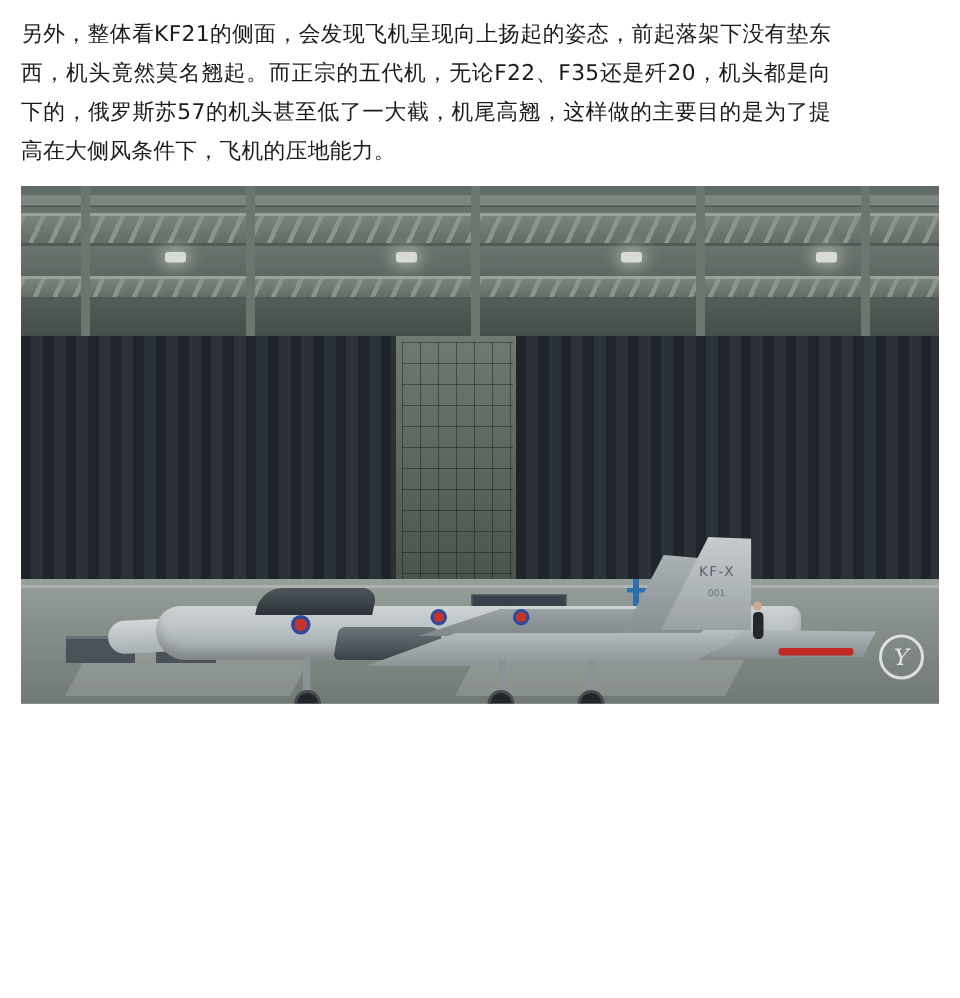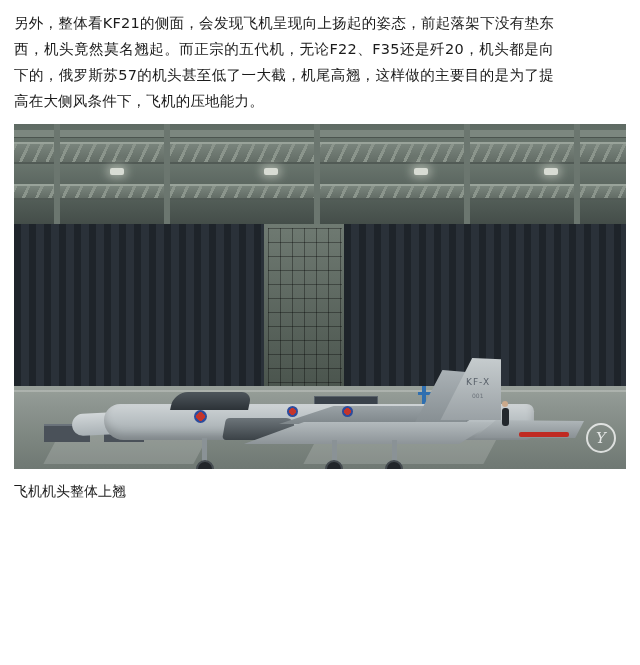--- a/index.html
+++ b/index.html
@@ -347,16 +347,15 @@
       <div class="worker-body" style="left:488px; top:284px;"></div>
       <div class="worker-head" style="left:488px; top:277px;"></div>
 
       <div class="watermark">
         <div class="wm-circle">Y</div>
       </div>
 
     </div>
   </div>
 
-  <div class="caption">飞机机头整体上翘</div>
 
 
 </div>
 
 </body></html>

